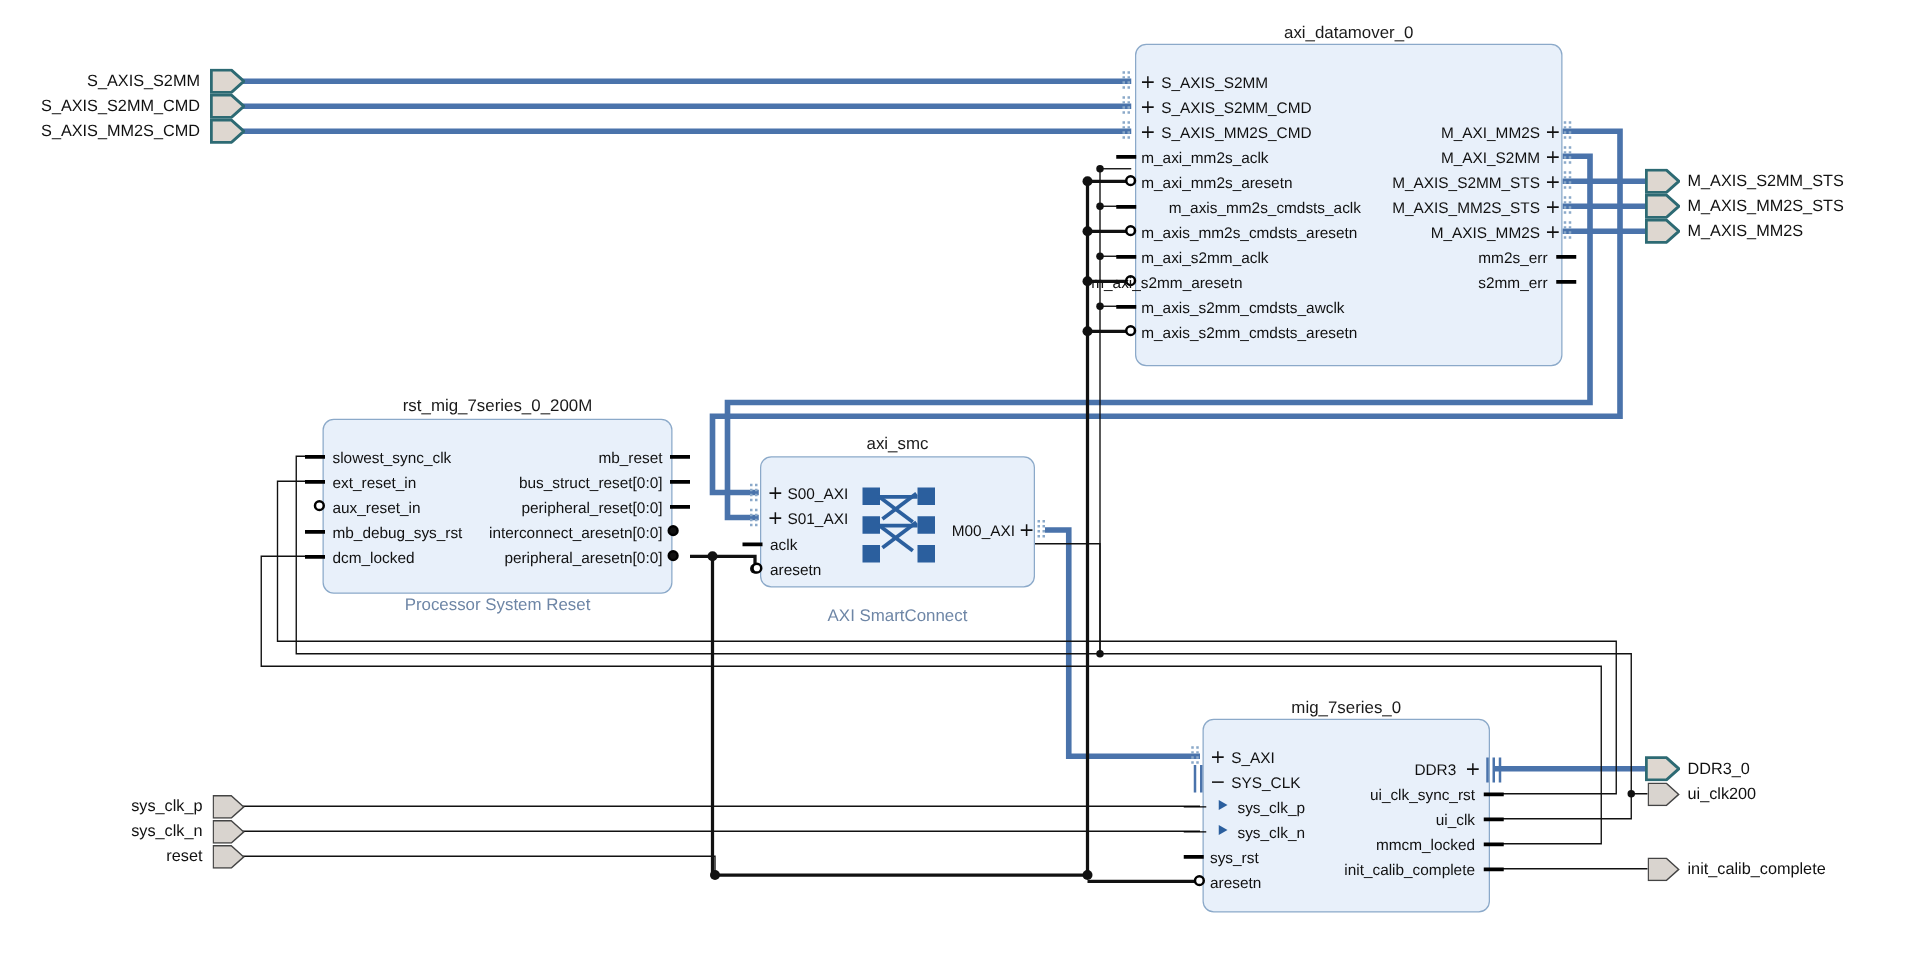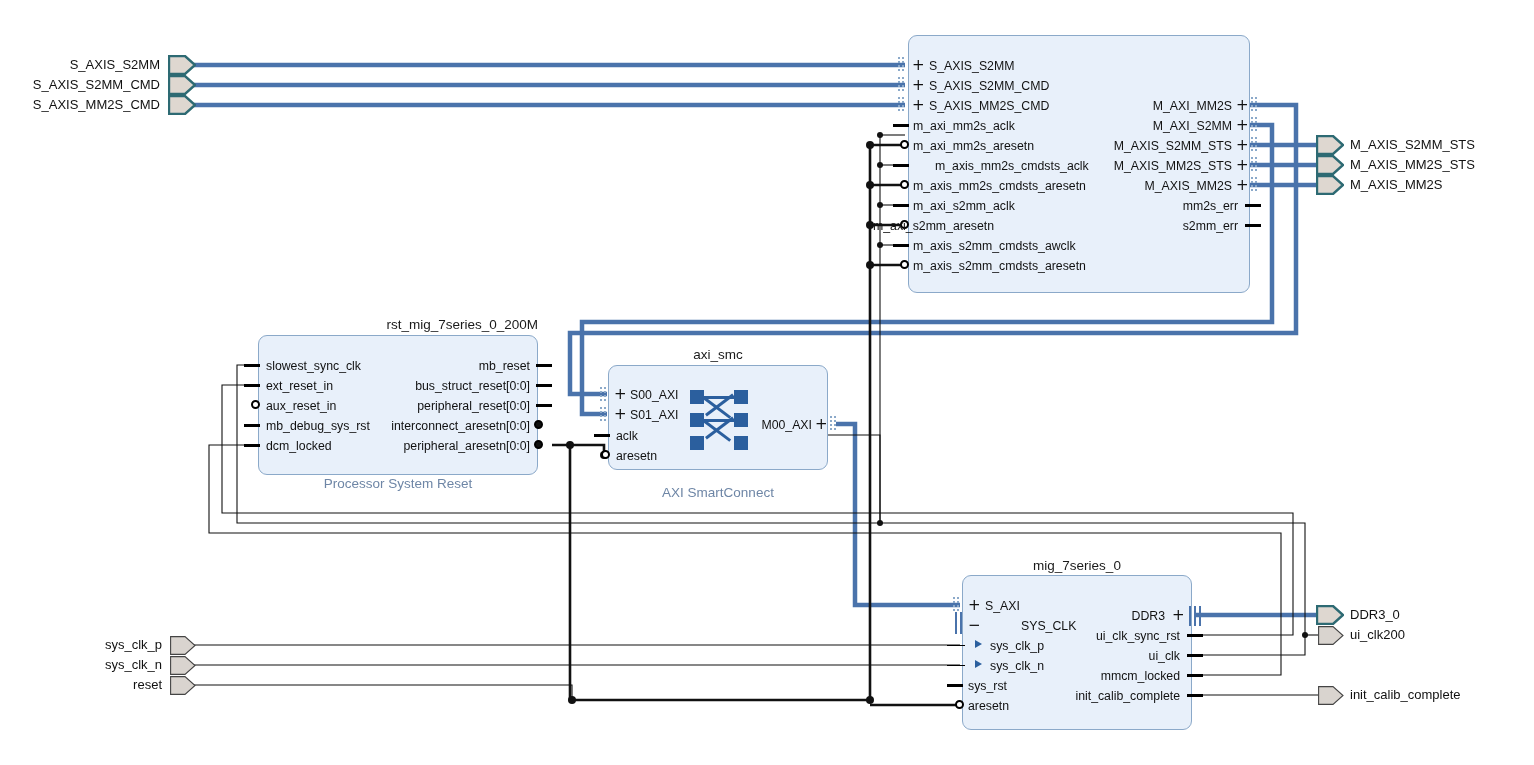--- a/index.html
+++ b/index.html
@@ -255,20 +255,21 @@
   </div>
   <div class="port-label" style="left:1350px;top:628px;">ui_clk200</div>
 
   <div class="port" style="left:1318px;top:686px;">
     <svg width="26" height="19">
         <polygon points="0.6,0.6 15,0.6 25,9.5 15,18.4 0.6,18.4" fill="#d9d4cf" stroke="#444" stroke-width="1.1"></polygon>
       </svg>
   </div>
   <div class="port-label" style="left:1350px;top:688px;">init_calib_complete</div>
 
+  <div class="block-title" style="left:908px;top:18px;width:342px;">axi_datamover_0</div>
   <div class="block" style="left:908px;top:35px;width:342px;height:258px;"></div>
 
   <div class="comb" style="left:898px;top:57px;">
     <i style="left:0;top:0"></i>
       <i style="left:4px;top:0"></i>
       <i style="left:0;top:4px"></i>
       <i style="left:4px;top:4px"></i>
       <i style="left:0;top:8px"></i>
       <i style="left:4px;top:8px"></i>
       <i style="left:0;top:12px"></i>
@@ -391,21 +392,21 @@
       <i style="left:0;top:12px"></i>
       <i style="left:4px;top:12px"></i>
   </div>
 
   <div class="pin right" style="left:1020px;top:200px;width:218px;">mm2s_err</div>
   <div class="stub" style="left:1245px;top:204px;width:16px;"></div>
 
   <div class="pin right" style="left:1020px;top:220px;width:218px;">s2mm_err</div>
   <div class="stub" style="left:1245px;top:224px;width:16px;"></div>
 
-  <div class="block-title" style="left:258px;top:317px;width:280px;text-align:right;">rst_mig_7series_0_200M</div>
+  <div class="block-title" style="left:258px;top:317px;width:280px;">rst_mig_7series_0_200M</div>
   <div class="block" style="left:258px;top:335px;width:280px;height:140px;"></div>
   <div class="block-sub" style="left:258px;top:476px;width:280px;">Processor System Reset</div>
 
   <div class="stub" style="left:244px;top:364px;width:16px;"></div>
   <div class="pin left" style="left:266px;top:360px;">slowest_sync_clk</div>
 
   <div class="stub" style="left:244px;top:384px;width:16px;"></div>
   <div class="pin left" style="left:266px;top:380px;">ext_reset_in</div>
 
   <div class="circ" style="left:251px;top:400px;"></div>
@@ -508,21 +509,21 @@
       <i style="left:4px;top:8px"></i>
       <i style="left:0;top:12px"></i>
       <i style="left:4px;top:12px"></i>
   </div>
   <div class="plus" style="left:968px;top:599px;">+</div>
   <div class="pin left" style="left:985px;top:600px;">S_AXI</div>
 
   <div class="busbar" style="left:955px;top:612px;height:22px;"></div>
   <div class="busbar" style="left:960px;top:612px;height:22px;"></div>
   <div class="plus" style="left:968px;top:619px;">−</div>
-  <div class="pin left" style="left:985px;top:620px;margin-left:36px;">SYS_CLK</div>
+  <div class="pin left" style="left:985px;top:620px;">SYS_CLK</div>
 
   <div class="stub-thin" style="left:947px;top:645px;width:18px;"></div>
   <div class="tri" style="left:975px;top:640px;"></div>
   <div class="pin left" style="left:990px;top:640px;">sys_clk_p</div>
 
   <div class="stub-thin" style="left:947px;top:665px;width:18px;"></div>
   <div class="tri" style="left:975px;top:660px;"></div>
   <div class="pin left" style="left:990px;top:660px;">sys_clk_n</div>
 
   <div class="stub" style="left:947px;top:684px;width:16px;"></div>

